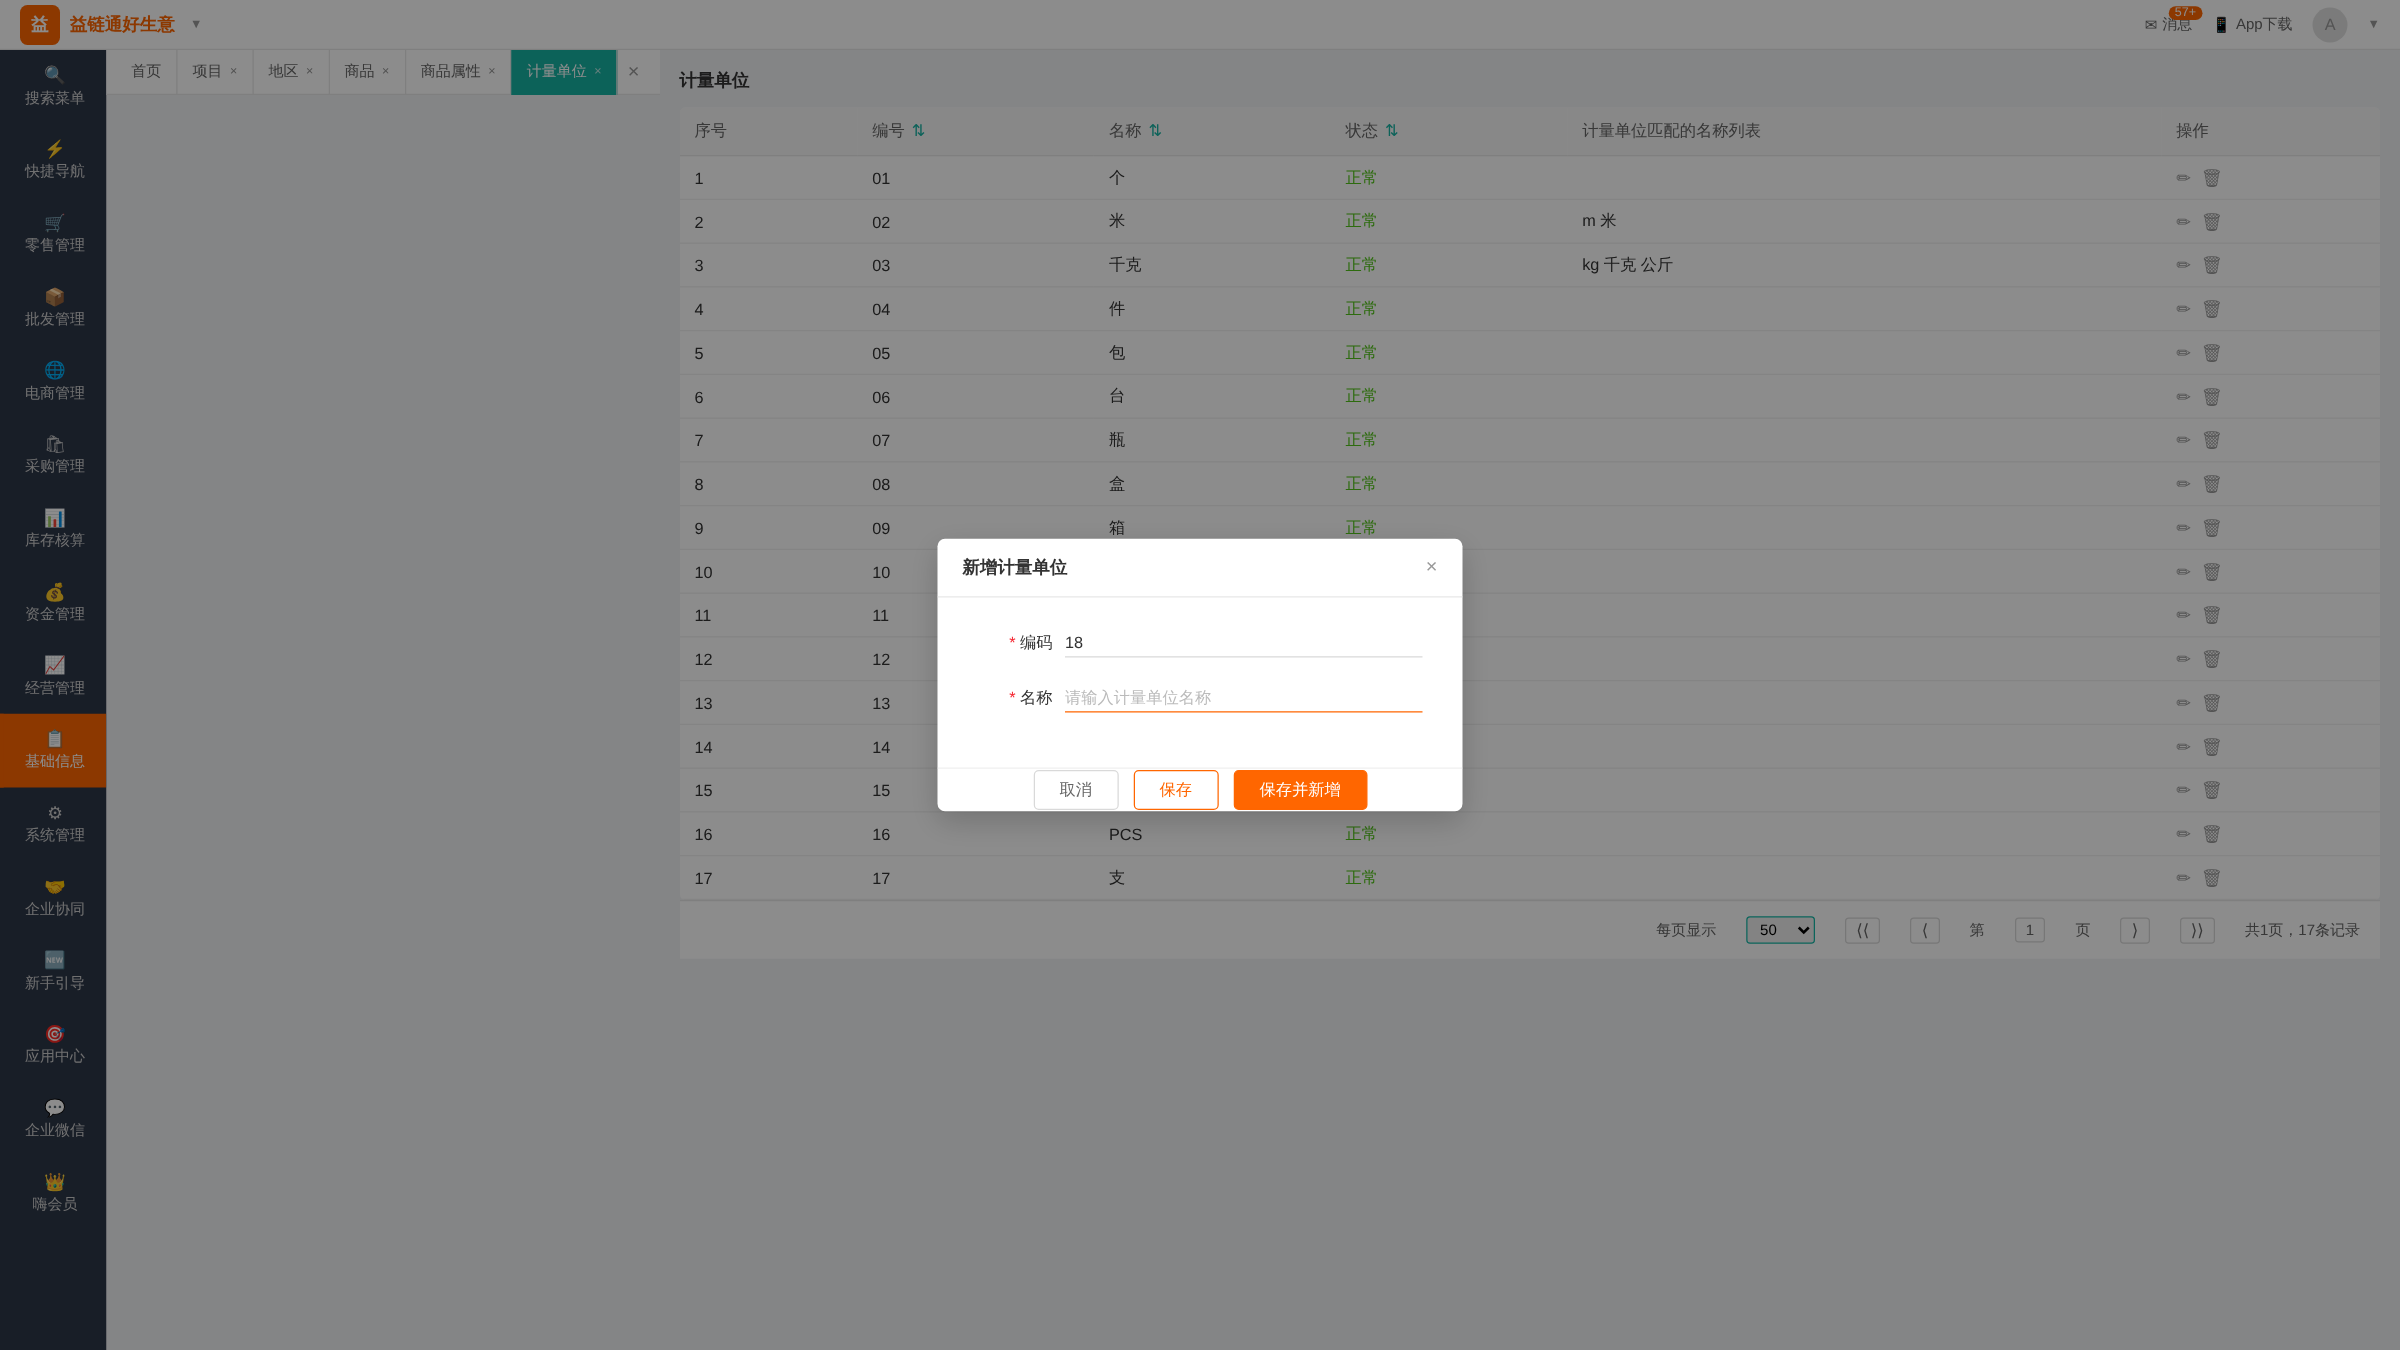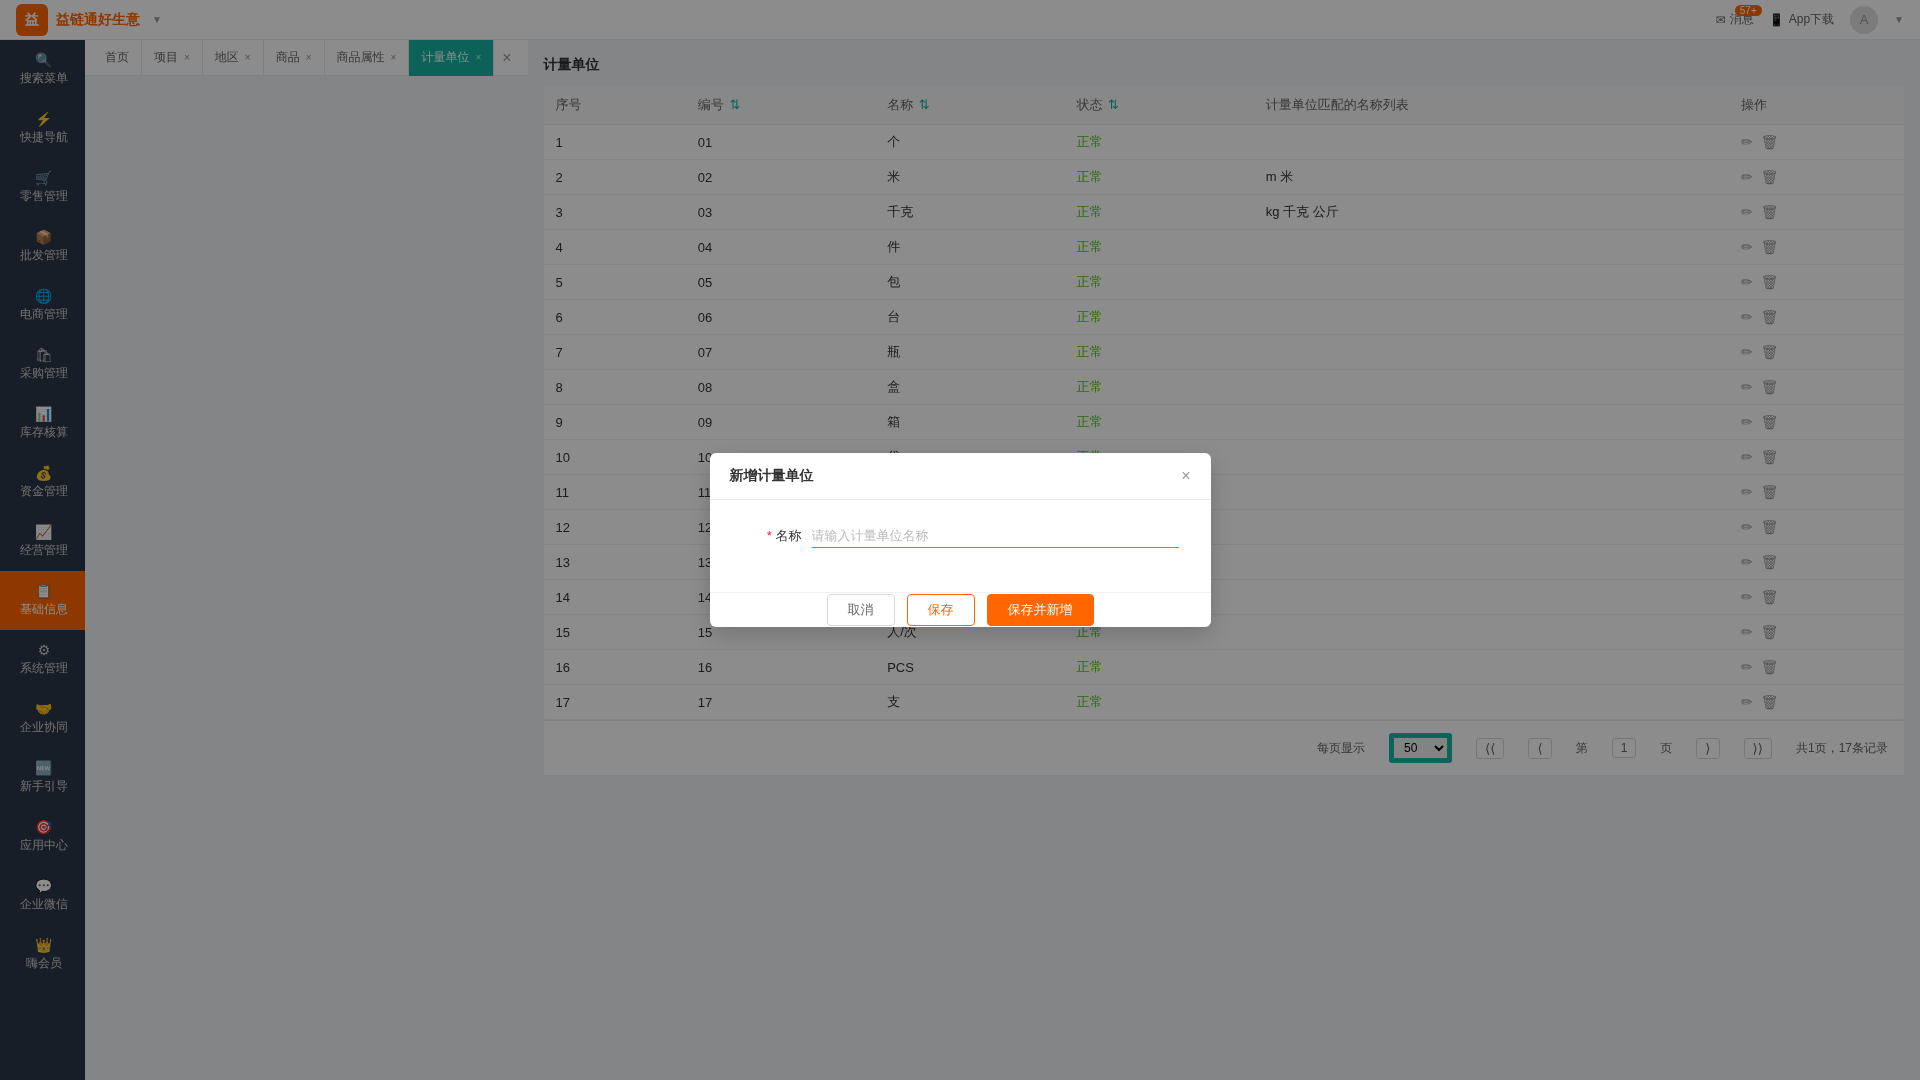--- a/index.html
+++ b/index.html
@@ -49,30 +49,30 @@
     table { width: 100%; border-collapse: collapse; font-size: 13px; }
     thead tr { background: #f7f7f7; }
     th { padding: 10px 12px; text-align: left; color: #666; font-weight: normal; border-bottom: 1px solid #e8e8e8; white-space: nowrap; }
     td { padding: 8px 12px; border-bottom: 1px solid #f0f0f0; color: #333; }
     .status-normal { color: #52c41a; }
     .action-icons { display: flex; gap: 8px; }
     .action-icon { color: #999; cursor: pointer; font-size: 14px; }
 
     
     .pagination { display: flex; align-items: center; justify-content: flex-end; padding: 12px 16px; background: #fff; border-top: 1px solid #e8e8e8; gap: 24px; font-size: 12px; color: #666; }
-    .pagination select { border: 5px solid #14b8a6; padding: 2px 6px; border-radius: 3px; font-size: 12px; }
+    .pagination select { border: 1px solid #14b8a6; padding: 2px 6px; border-radius: 3px; font-size: 12px; }
     .pagination-btn { border: 1px solid #d9d9d9; background: #fff; padding: 2px 8px; border-radius: 3px; cursor: pointer; color: #666; }
     .pagination-btn:disabled { color: #ccc; cursor: default; }
     .page-num { border: 1px solid #d9d9d9; padding: 2px 8px; border-radius: 3px; background: #fff; }
 
     
     .overlay { position: fixed; top: 0; left: 0; width: 1920px; height: 1080px; background: rgba(0,0,0,0.45); z-index: 100; display: flex; align-items: center; justify-content: center; }
 
     
-    .modal { background: #fff; border-radius: 6px; width: 501px; box-shadow: 0 8px 24px rgba(0,0,0,0.18); overflow: hidden; }
+    .modal { background: #fff; border-radius: 6px; width: 420px; box-shadow: 0 8px 24px rgba(0,0,0,0.18); overflow: hidden; }
     .modal-header { padding: 14px 20px; border-bottom: 1px solid #e8e8e8; display: flex; align-items: center; justify-content: space-between; }
     .modal-title { font-size: 14px; font-weight: bold; color: #333; }
     .modal-close { cursor: pointer; color: #999; font-size: 16px; }
     .modal-body { padding: 24px 32px; }
     .form-row { display: flex; align-items: center; margin-bottom: 20px; }
     .form-label { width: 60px; text-align: right; font-size: 13px; color: #333; margin-right: 10px; }
     .form-label::before { content: "* "; color: #f5222d; }
     .form-input { flex: 1; border: none; border-bottom: 1px solid #d9d9d9; padding: 4px 0; font-size: 13px; outline: none; color: #333; }
     .form-input.active { border-bottom-color: #f60; }
     .form-input::placeholder { color: #bbb; }
@@ -479,20 +479,24 @@
 </div>
 
 <div class="overlay">
   <div class="modal">
     <div class="modal-header">
       <span class="modal-title">新增计量单位</span>
       <span class="modal-close">×</span>
     </div>
     <div class="modal-body">
       <div class="form-row">
+        <label class="form-label">编码</label>
+        <input class="form-input" type="text" value="18" style="">
+      </div>
+      <div class="form-row">
         <label class="form-label">名称</label>
         <input class="form-input active" type="text" placeholder="请输入计量单位名称" style="">
       </div>
     </div>
     <div class="modal-footer">
       <button class="btn-cancel">取消</button>
       <button class="btn-save">保存</button>
       <button class="btn-save-new">保存并新增</button>
     </div>
   </div>

